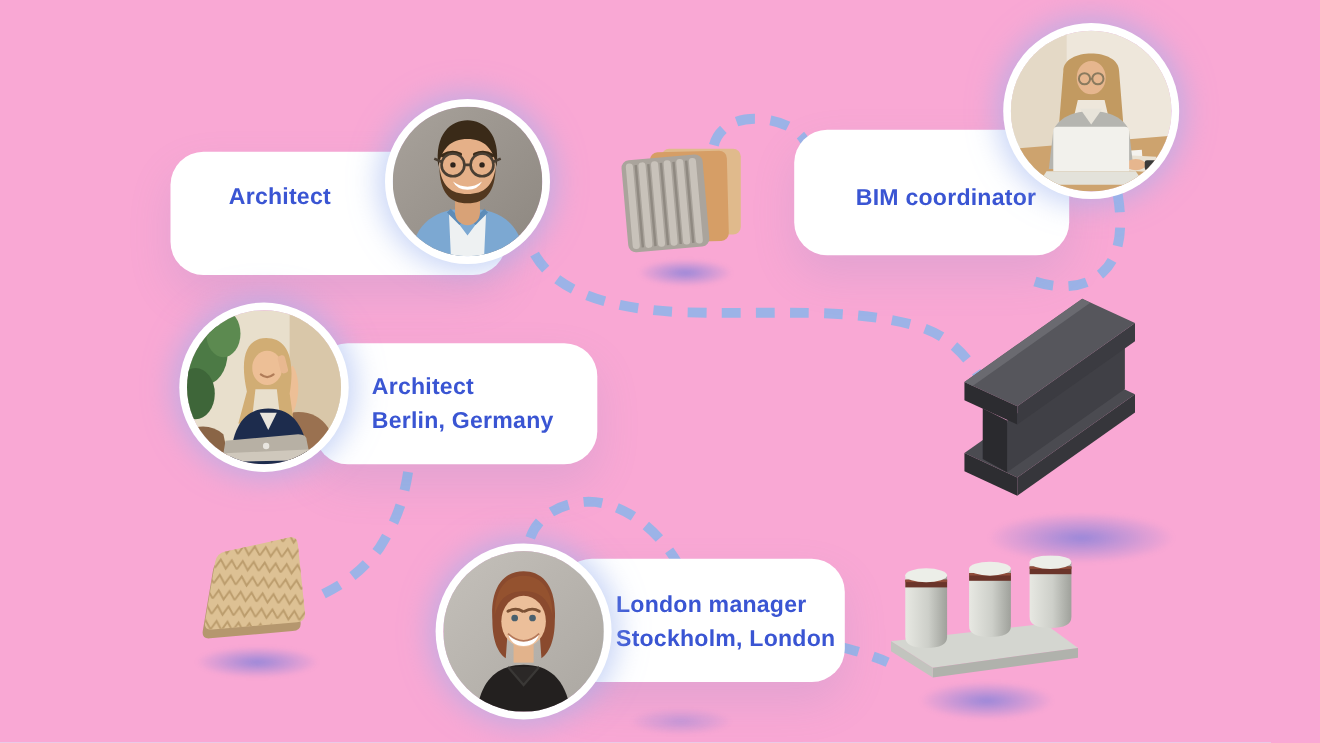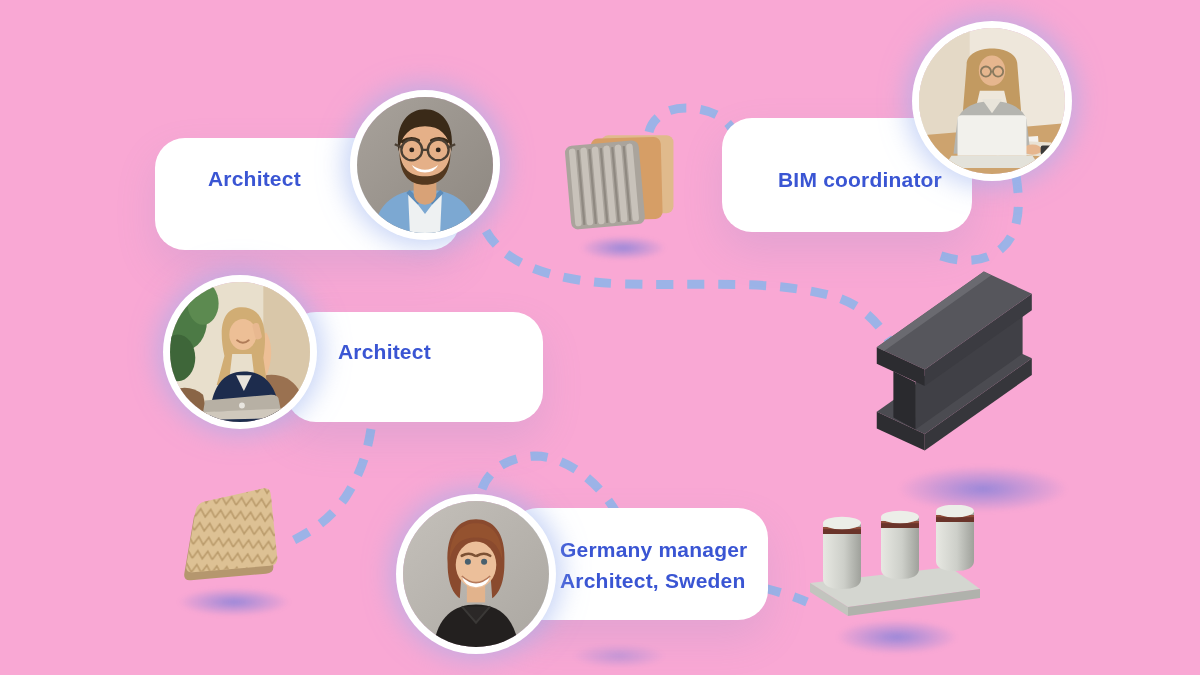--- a/index.html
+++ b/index.html
@@ -157,24 +157,25 @@
   </div>
 
   <div class="card" id="card-london">
     <div>Architect</div>
   </div>
   <div class="card" id="card-rome">
     <div>BIM coordinator</div>
   </div>
   <div class="card" id="card-berlin">
     <div>Architect</div>
+    <div>Berlin, Germany</div>
   </div>
   <div class="card" id="card-stockholm">
-    <div>Germany manager</div>
-    <div>Architect, Sweden</div>
+    <div>London manager</div>
+    <div>Stockholm, London</div>
   </div>
 
   <div class="avatar" id="avatar-london">
     <svg viewBox="0 0 144 144">
       <defs>
           <linearGradient id="bg1" x1="0" y1="0" x2="1" y2="1">
         <stop offset="0" stop-color="#a8a29b"></stop>
             <stop offset="1" stop-color="#8d8780"></stop>
       </linearGradient>
         </defs>

